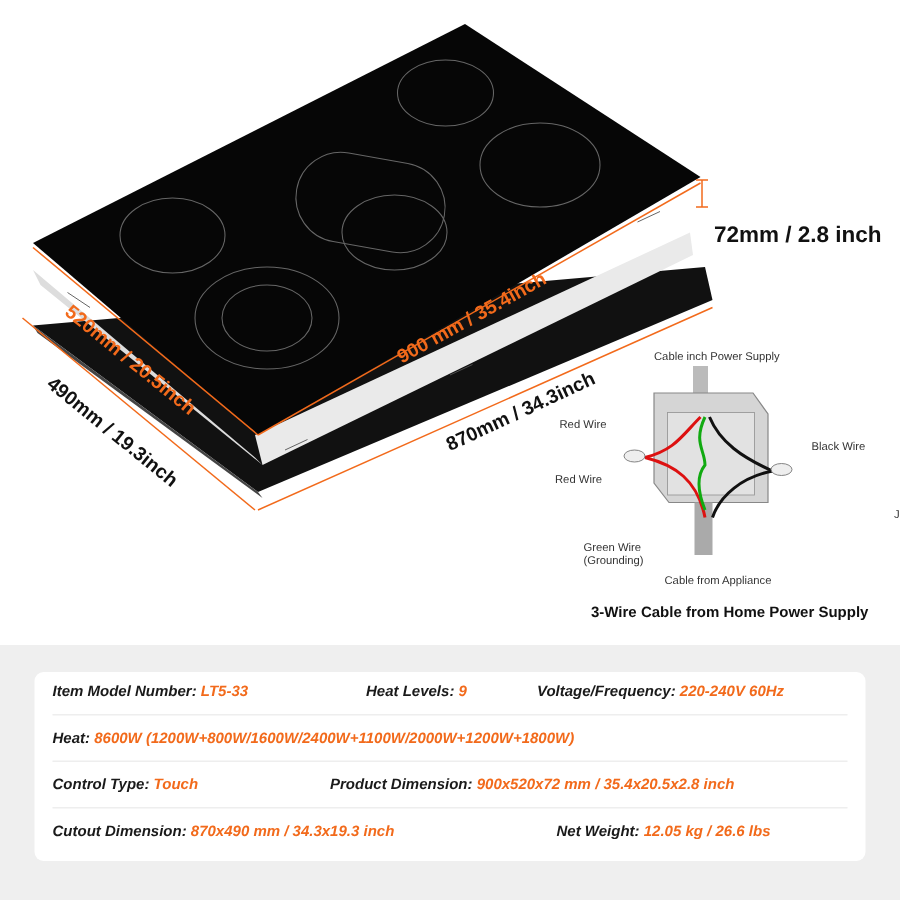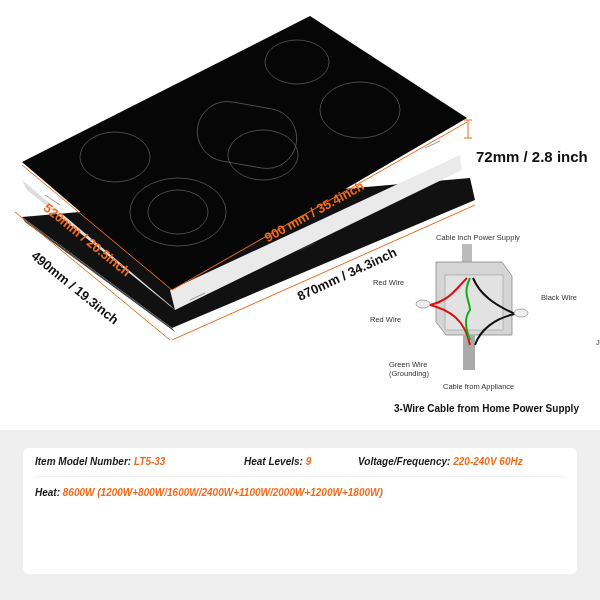--- a/index.html
+++ b/index.html
@@ -92,14 +92,22 @@
 <div class="specs">
   <div class="card">
     <div class="row" style="top:0;">
       <span class="seg" style="left:0;"><span class="lbl">Item Model Number:</span> <span class="val">LT5-33</span></span>
       <span class="seg" style="left:189px;margin-left:20px;"><span class="lbl">Heat Levels:</span> <span class="val">9</span></span>
       <span class="seg" style="left:323px;"><span class="lbl">Voltage/Frequency:</span> <span class="val">220-240V 60Hz</span></span>
     </div>
     <div class="row" style="top:31px;">
       <span class="lbl">Heat:</span> <span class="val">8600W (1200W+800W/1600W/2400W+1100W/2000W+1200W+1800W)</span>
     </div>
+    <div class="row" style="top:62px;">
+      <span class="seg" style="left:0;"><span class="lbl">Control Type:</span> <span class="val">Touch</span></span>
+      <span class="seg" style="left:185px;"><span class="lbl">Product Dimension:</span> <span class="val">900x520x72 mm / 35.4x20.5x2.8 inch</span></span>
+    </div>
+    <div class="row" style="top:93px;">
+      <span class="seg" style="left:0;"><span class="lbl">Cutout Dimension:</span> <span class="val">870x490 mm / 34.3x19.3 inch</span></span>
+      <span class="seg" style="left:336px;"><span class="lbl">Net Weight:</span> <span class="val">12.05 kg / 26.6 lbs</span></span>
+    </div>
   </div>
 </div>
 
 </body></html>

